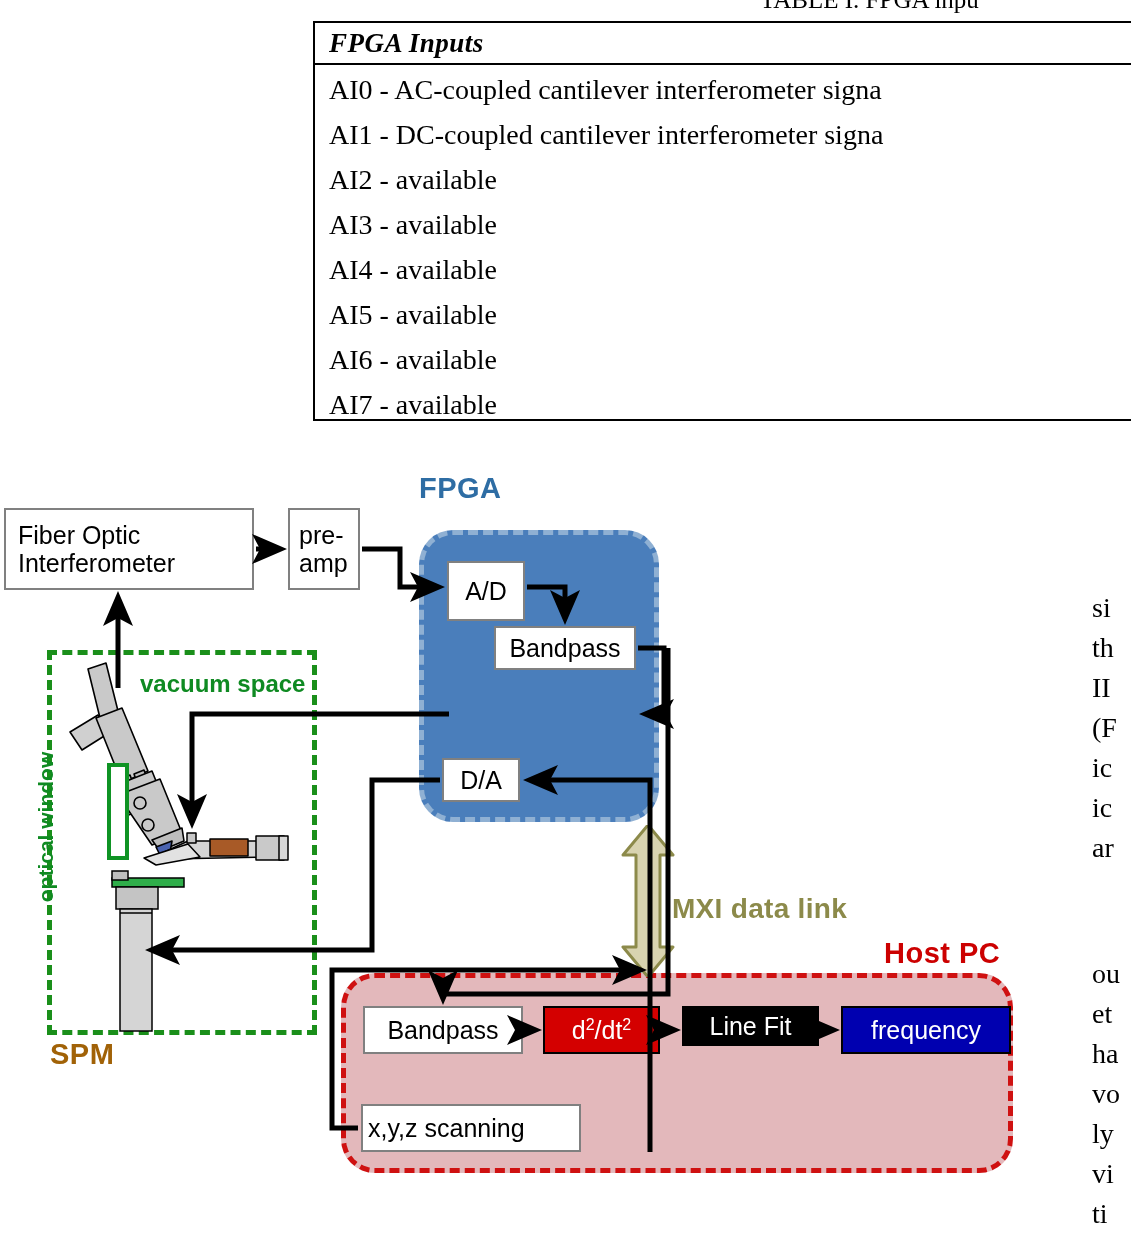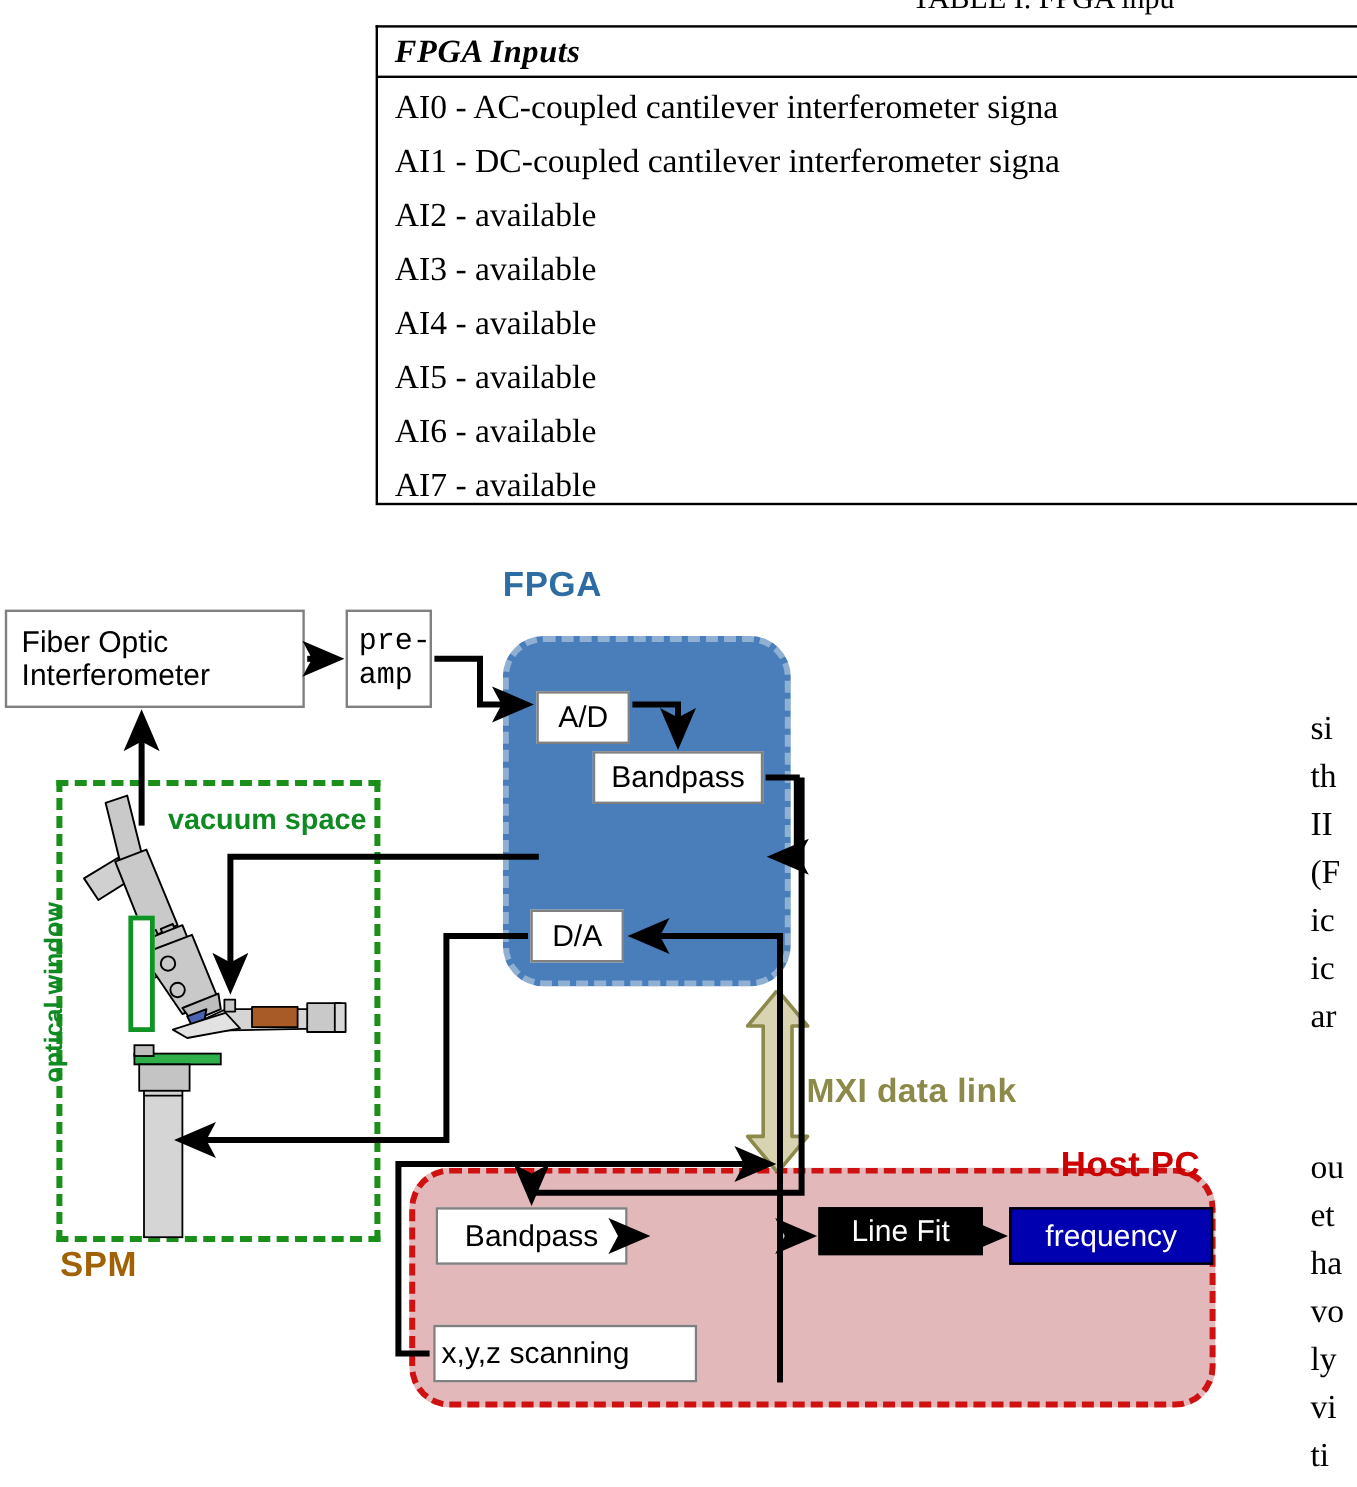--- a/index.html
+++ b/index.html
@@ -61,33 +61,33 @@
     border:2px solid #808080;
     box-sizing:border-box;
     display:flex;align-items:center;
     font-size:25px;color:#000;
     line-height:1.12;
   }
   .nodebox.ctr{justify-content:center;}
 
   
   #box-interferometer{left:4px;top:38px;width:250px;height:82px;padding-left:12px;}
-  #box-preamp{left:288px;top:38px;width:72px;height:82px;padding-left:9px;font-family:Liberation Mono, monospace;}
+  #box-preamp{left:288px;top:38px;width:72px;height:82px;padding-left:9px;}
 
   
   #fpga-label{
     position:absolute;left:419px;top:2px;
     font-size:29px;font-weight:bold;color:#2e6da4;letter-spacing:0.5px;
   }
   #fpga-region{
     position:absolute;left:419px;top:60px;width:240px;height:292px;
     background:#4a7ebb;border:5px dashed #8fb0d3;border-radius:34px;
     box-sizing:border-box;
   }
-  #box-ad{left:447px;top:106px;width:78px;height:44px;}
+  #box-ad{left:447px;top:91px;width:78px;height:60px;}
   #box-bandpass-fpga{left:494px;top:156px;width:142px;height:44px;}
   #box-phaseshift{left:451px;top:222px;width:185px;height:44px;}
   #box-da{left:442px;top:288px;width:78px;height:44px;}
 
   
   #spm-region{
     position:absolute;left:47px;top:180px;width:270px;height:385px;
     border:5px dashed #1a8f1a;box-sizing:border-box;background:transparent;
   }
   #spm-label{
@@ -111,21 +111,21 @@
 
   
   #mxi-label{
     position:absolute;left:672px;top:423px;
     font-size:28px;font-weight:bold;color:#8c8a4a;letter-spacing:0.3px;
   }
   #mxi-arrow{position:absolute;left:619px;top:355px;width:58px;height:152px;}
 
   
   #hostpc-label{
-    position:absolute;left:884px;top:485px;
+    position:absolute;left:884px;top:467px;
     font-size:29px;font-weight:bold;color:#cc0000;letter-spacing:0.5px;
   }
   #hostpc-region{
     position:absolute;left:341px;top:503px;width:672px;height:200px;
     background:#e3b8bb;border:5px dashed #cf1111;border-radius:34px;
     box-sizing:border-box;
   }
   #box-bandpass-host{left:363px;top:536px;width:160px;height:48px;}
   #box-d2dt2{
     left:543px;top:536px;width:117px;height:48px;
@@ -243,20 +243,23 @@
   <div class="nodebox" id="box-interferometer">Fiber Optic Interferometer</div>
   <div class="nodebox" id="box-preamp">pre-<br>amp</div>
 
   <svg id="mxi-arrow" viewBox="0 0 58 152">
     <polygon points="29,0 54,30 41,30 41,122 54,122 29,152 4,122 17,122 17,30 4,30" fill="#d8d3b0" stroke="#8c8a4a" stroke-width="3" stroke-linejoin="round"></polygon>
   </svg>
   <div id="mxi-label">MXI data link</div>
 
   <div id="hostpc-label">Host PC</div>
   <div class="nodebox ctr" id="box-bandpass-host">Bandpass</div>
+  <div class="nodebox" id="box-d2dt2">
+      <span><span>d</span><sup>2</sup><span>/dt</span><sup>2</sup></span>
+    </div>
   <div class="nodebox" id="box-linefit">Line Fit</div>
   <div class="nodebox" id="box-frequency">frequency</div>
   <div class="nodebox" id="box-scanning">x,y,z scanning</div>
 
   <svg id="wires" viewBox="0 0 1060 770">
     <defs>
       <marker id="ah" markerWidth="8" markerHeight="8" refX="5.6" refY="3" orient="auto" markerUnits="strokeWidth">
         <path d="M0,0 L7,3 L0,6 L1.6,3 Z" fill="#000"></path>
       </marker>
     </defs>

